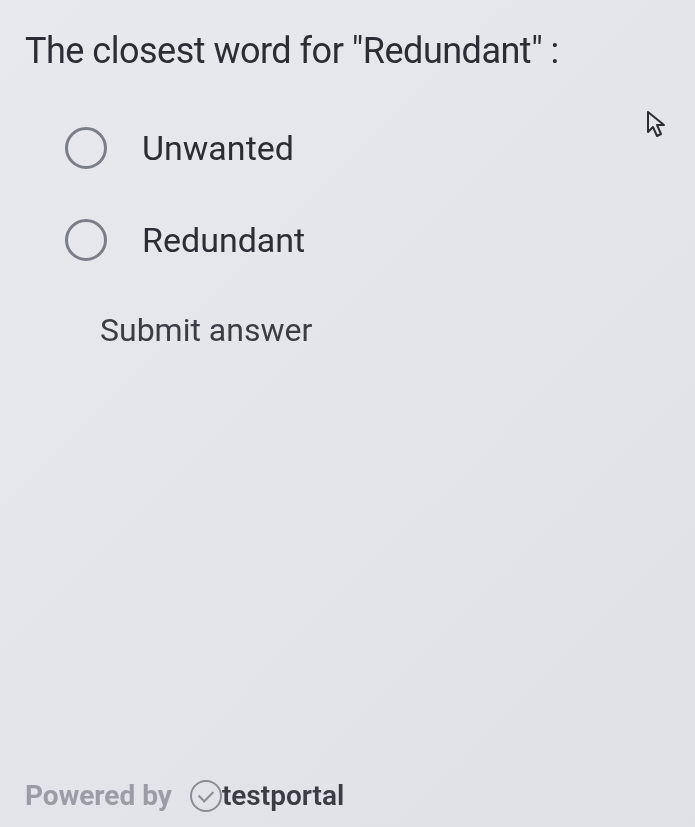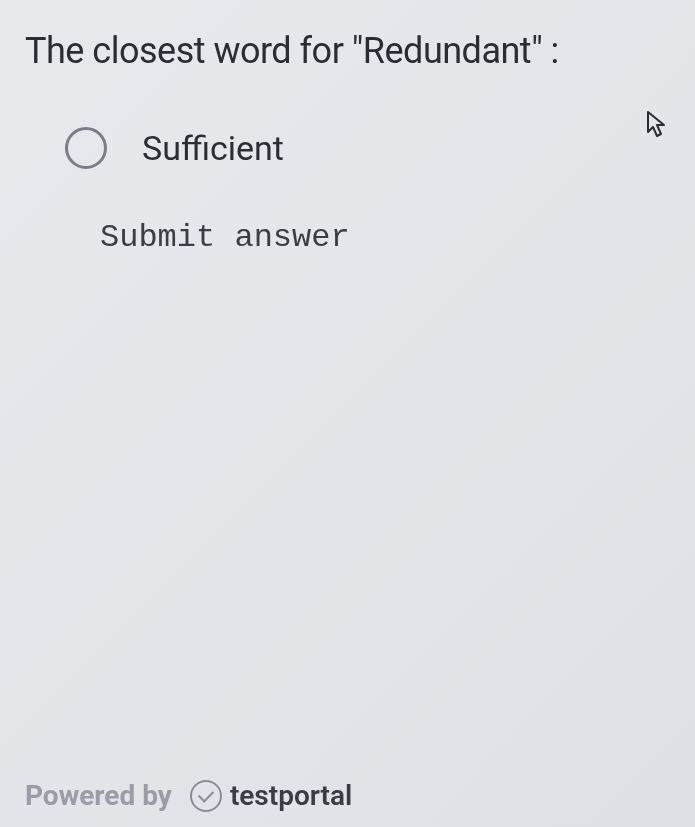--- a/index.html
+++ b/index.html
@@ -42,21 +42,20 @@
       background: transparent;
     }
     .option-label {
       font-size: 34px;
       color: #2a2d33;
       font-weight: 400;
     }
     .submit {
       padding-left: 75px;
       margin-top: 30px;
-      font-family: Liberation Mono, monospace;
     }
     .submit-text {
       font-size: 32px;
       color: #3a3d44;
       font-weight: 400;
       cursor: pointer;
     }
     .footer {
       position: absolute;
       bottom: 15px;
@@ -66,21 +65,21 @@
       gap: 18px;
     }
     .powered-by {
       font-size: 28px;
       color: #9a9da6;
       font-weight: 700;
     }
     .brand {
       display: flex;
       align-items: center;
-      gap: 8px;
+      gap: 0;
       text-align: right;
     }
     .brand-icon {
       width: 32px;
       height: 32px;
       border: 2.5px solid #8a8d96;
       border-radius: 50%;
       display: flex;
       align-items: center;
       justify-content: center;
@@ -110,21 +109,25 @@
     }
   </style>
 </head>
 <body>
 
 <div class="question">The closest word for "Redundant" :</div>
 
 <div class="options">
   <div class="option">
     <div class="radio"></div>
-    <div class="option-label">Sufficient</div>
+    <div class="option-label">Unwanted</div>
+  </div>
+  <div class="option">
+    <div class="radio"></div>
+    <div class="option-label">Redundant</div>
   </div>
 </div>
 
 <div class="submit">
   <span class="submit-text">Submit answer</span>
 </div>
 
 <div class="footer">
   <span class="powered-by">Powered by</span>
   <div class="brand">

